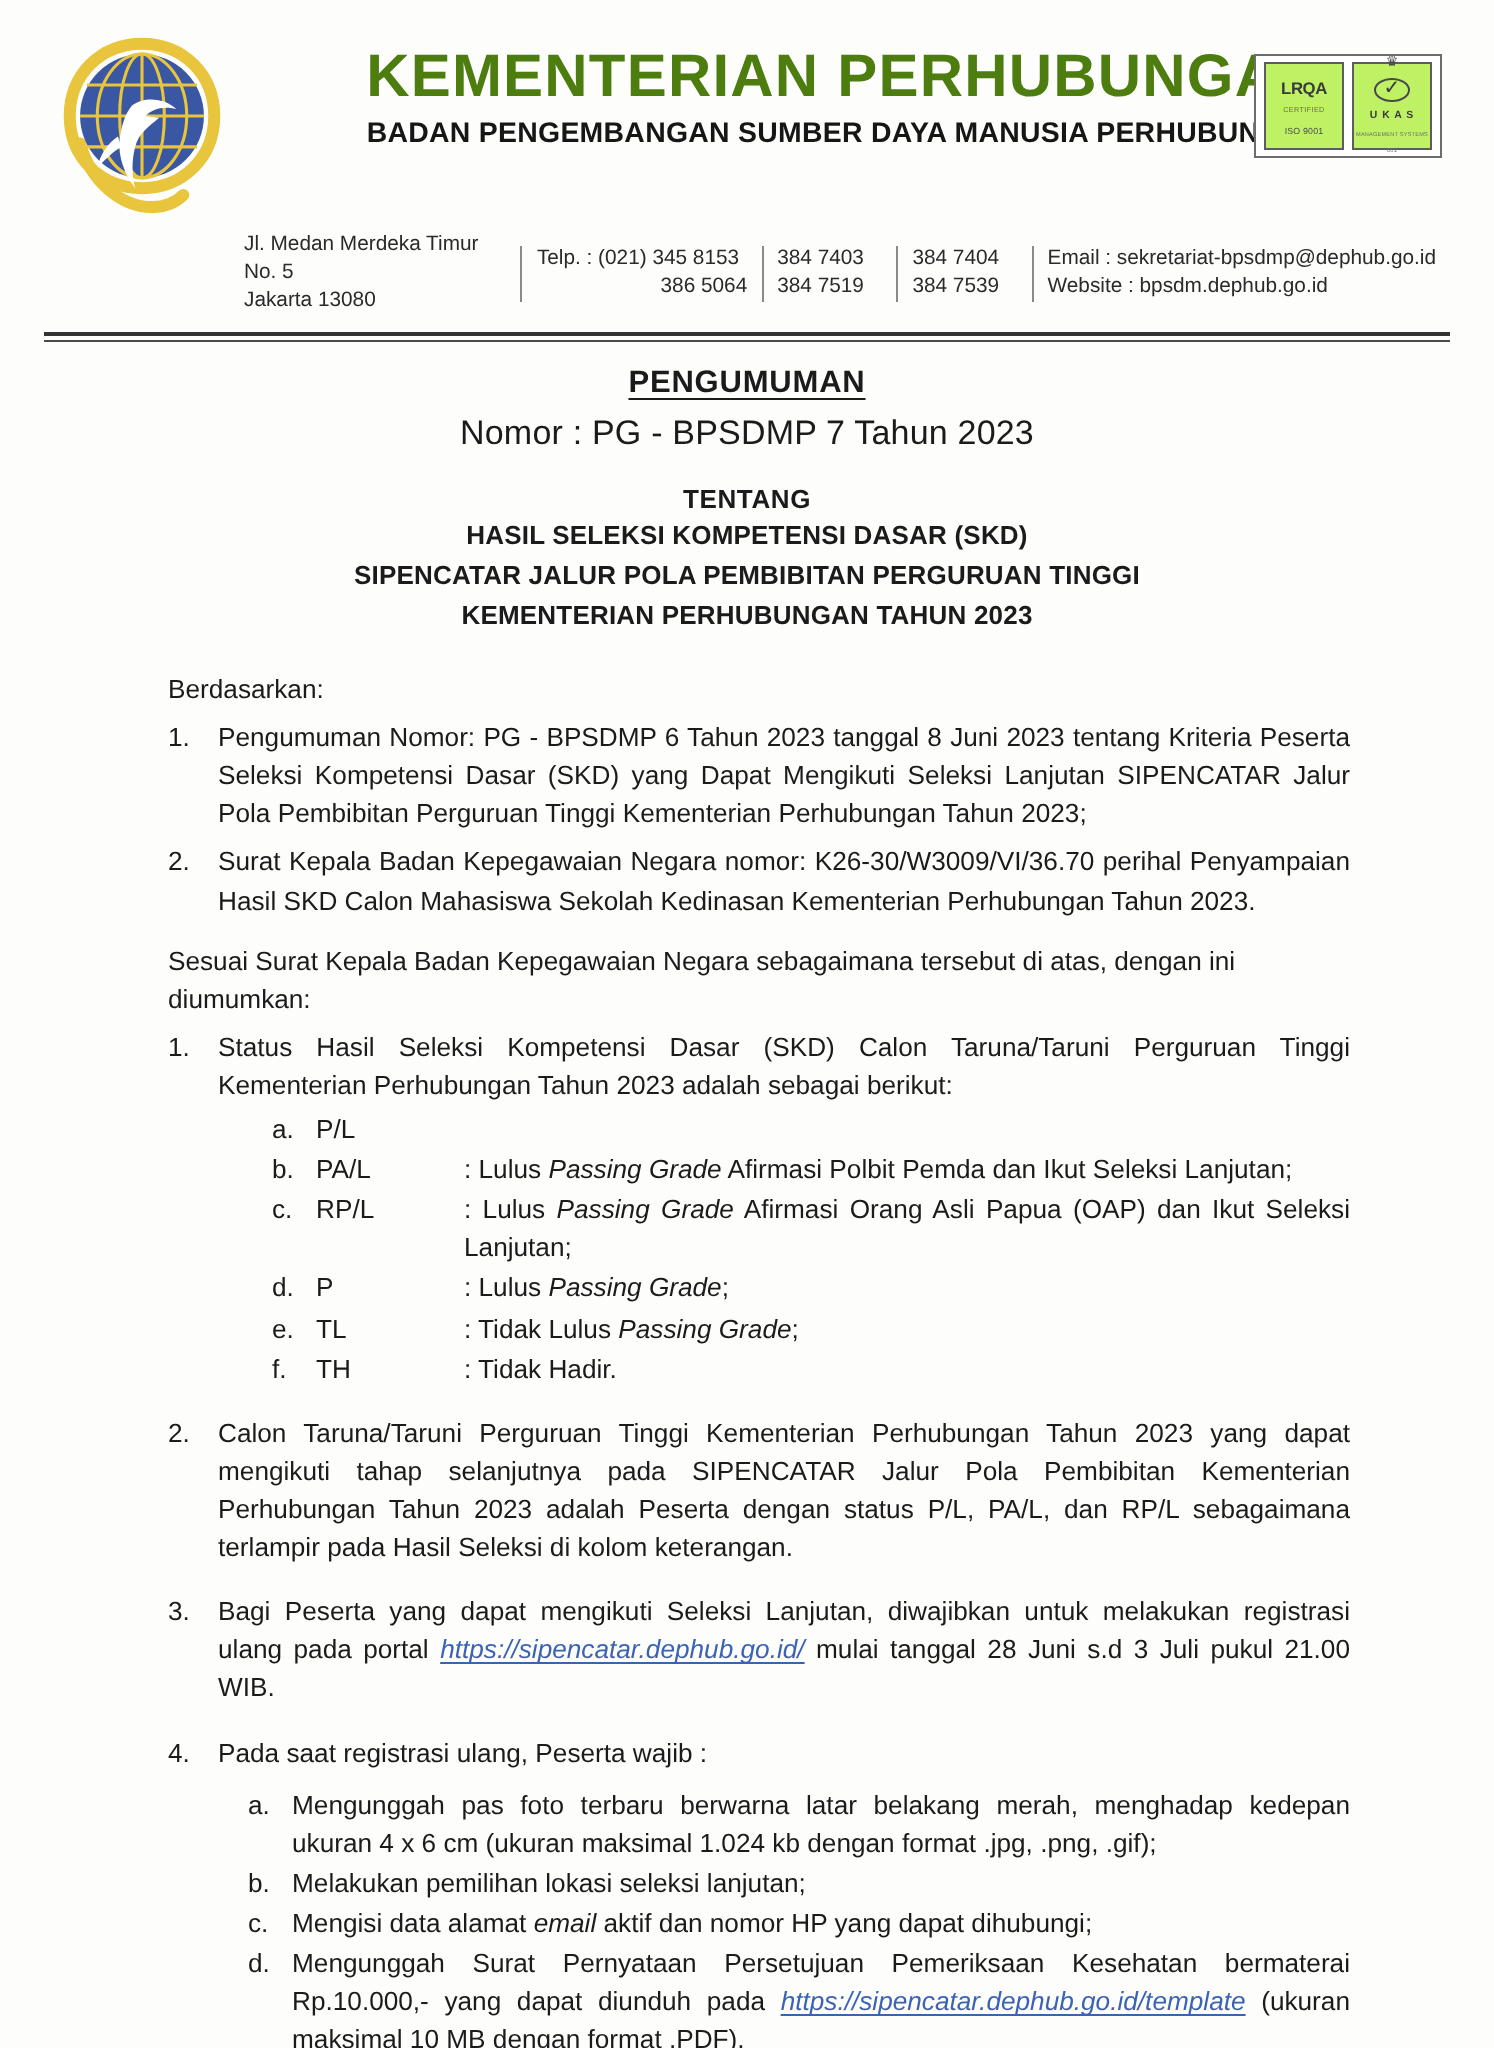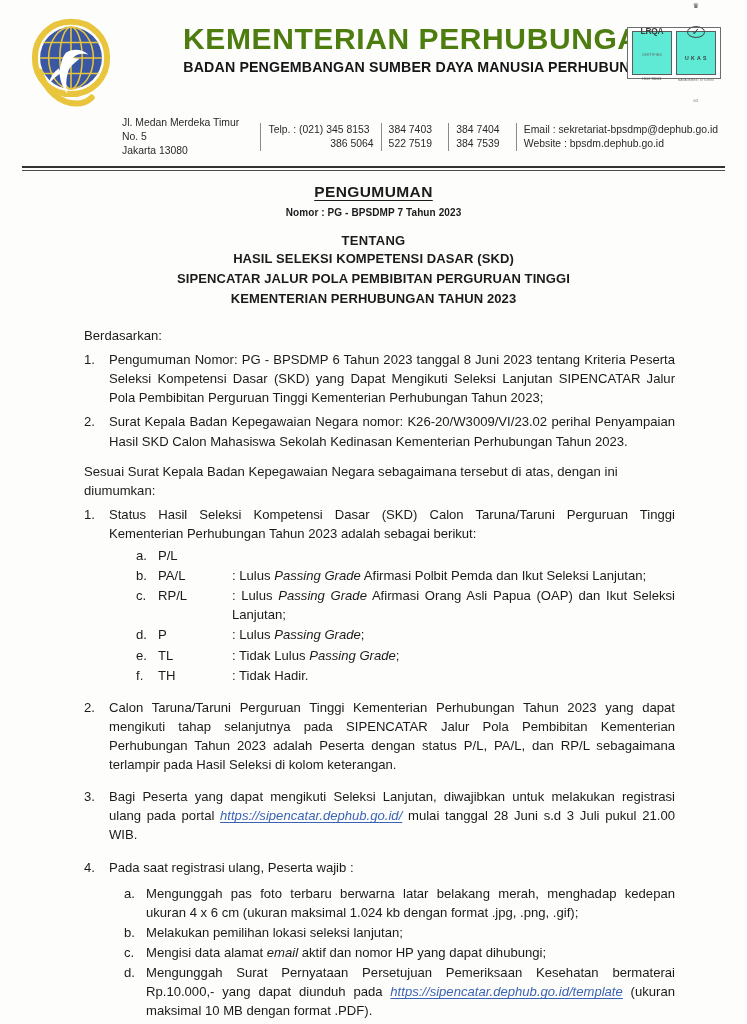--- a/index.html
+++ b/index.html
@@ -67,22 +67,22 @@
     background: #fff;
   }
   .badge {
     border: 1.1px solid #5c5c5c;
     width: 38px;
     height: 42px;
     display: flex;
     flex-direction: column;
     align-items: center;
     justify-content: center;
-    gap: 17px;
-    background: #5eead4;
+    gap: 4px;
+    background: #bef264;
   }
   .badge-main { font-size: 8.4px; font-weight: bold; letter-spacing: -0.2px; color: #3a3a3a; }
   .badge-sub  { font-size: 3.6px; letter-spacing: 0.2px; color: #676767; }
   .badge-iso  { font-size: 4.4px; letter-spacing: 0.1px; color: #4a4a4a; margin-top: 2px; }
   .ukas-crown { font-size: 7px; line-height: 6px; color: #4a4a4a; }
   .ukas-circle {
     width: 16px; height: 16px;
     border: 1.1px solid #4a4a4a;
     border-radius: 50%;
     display: flex; align-items: center; justify-content: center;
@@ -122,22 +122,22 @@
     margin-top: 12px;
   }
   .t-pengumuman {
     font-size: 15.5px;
     font-weight: bold;
     text-decoration: underline;
     text-underline-offset: 2.5px;
     letter-spacing: 0.4px;
   }
   .t-nomor {
-    font-size: 10px;
-    font-weight: bold;
+    font-size: 17px;
+    font-weight: normal;
     margin-top: 6px;
     letter-spacing: 0.1px;
   }
   .t-tentang {
     font-size: 13px;
     font-weight: bold;
     margin-top: 15px;
     letter-spacing: 0.3px;
   }
   .t-sub {
@@ -273,21 +273,21 @@
     <div class="c-cell c-addr">
       <div>Jl. Medan Merdeka Timur No. 5</div>
       <div>Jakarta 13080</div>
     </div>
     <div class="c-cell c-telp">
       <div>Telp. : (021) 345 8153</div>
       <div class="r2">386 5064</div>
     </div>
     <div class="c-cell c-num">
       <div>384 7403</div>
-      <div>522 7519</div>
+      <div>384 7519</div>
     </div>
     <div class="c-cell c-num">
       <div>384 7404</div>
       <div>384 7539</div>
     </div>
     <div class="c-cell c-contact">
       <div>Email : sekretariat-bpsdmp@dephub.go.id</div>
       <div>Website : bpsdm.dephub.go.id</div>
     </div>
   </div>
@@ -307,21 +307,21 @@
 
     <div class="p-intro">Berdasarkan:</div>
 
     <ol class="num">
       <li>
         <span class="mark">1.</span>
         <span>Pengumuman Nomor: PG - BPSDMP 6 Tahun 2023 tanggal 8 Juni 2023 tentang Kriteria Peserta Seleksi Kompetensi Dasar (SKD) yang Dapat Mengikuti Seleksi Lanjutan SIPENCATAR Jalur Pola Pembibitan Perguruan Tinggi Kementerian Perhubungan Tahun 2023;</span>
       </li>
       <li>
         <span class="mark">2.</span>
-        <span>Surat Kepala Badan Kepegawaian Negara nomor: K26-20/W3009/VI/23.02 perihal Penyampaian Hasil SKD Calon Mahasiswa Sekolah Kedinasan Kementerian Perhubungan Tahun 2023.</span>
+        <span>Surat Kepala Badan Kepegawaian Negara nomor: K26-30/W3009/VI/36.70 perihal Penyampaian Hasil SKD Calon Mahasiswa Sekolah Kedinasan Kementerian Perhubungan Tahun 2023.</span>
       </li>
     </ol>
 
     <div class="p-block">Sesuai Surat Kepala Badan Kepegawaian Negara sebagaimana tersebut di atas, dengan ini diumumkan:</div>
 
     <ol class="num">
 
       <li>
         <span class="mark">1.</span>
         <span>Status Hasil Seleksi Kompetensi Dasar (SKD) Calon Taruna/Taruni Perguruan Tinggi Kementerian Perhubungan Tahun 2023 adalah sebagai berikut:</span>

